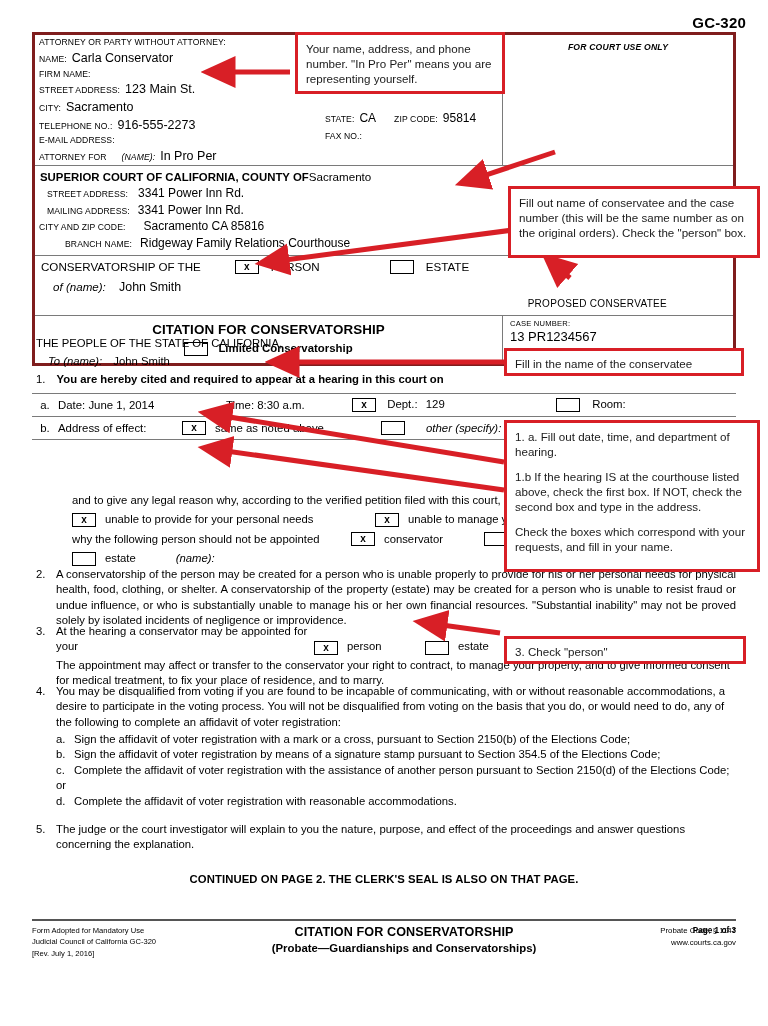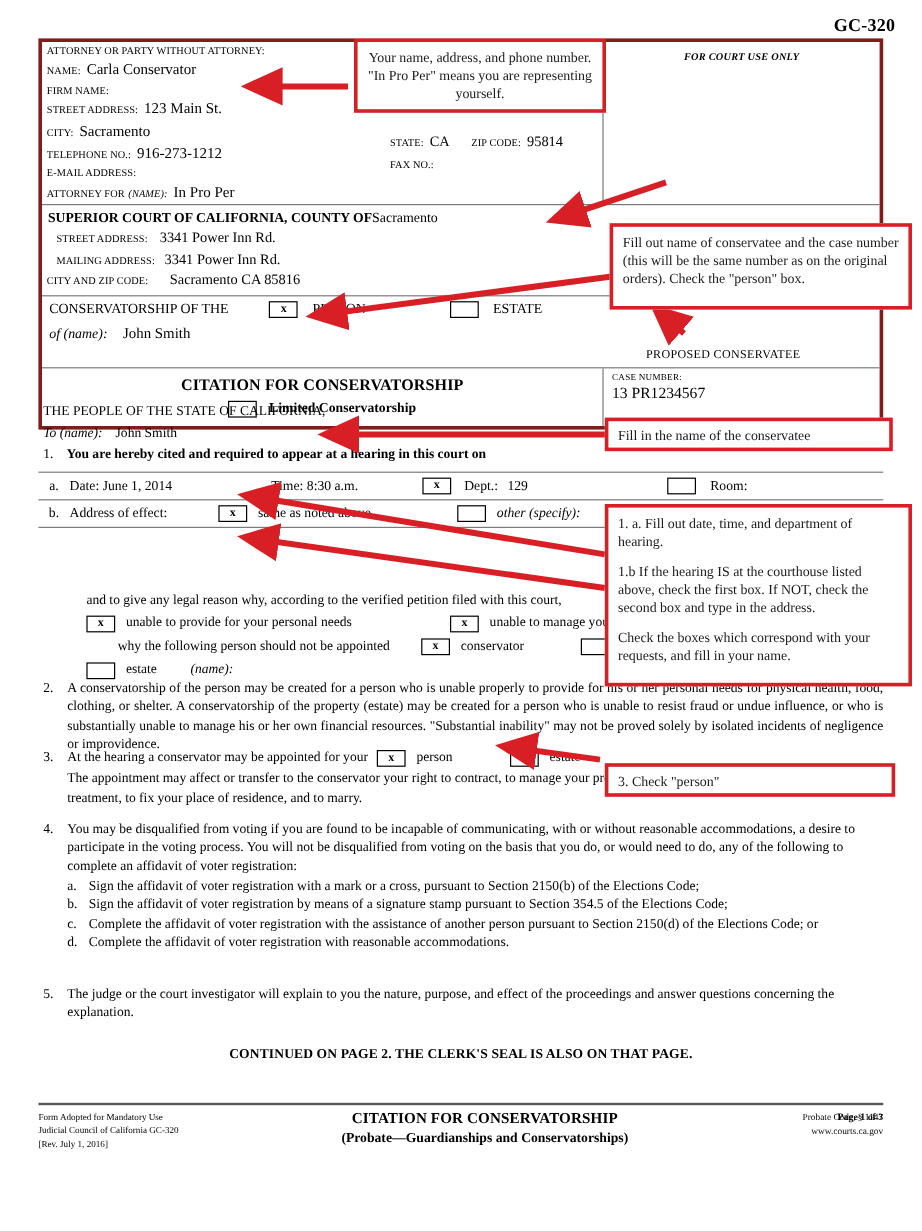--- a/index.html
+++ b/index.html
@@ -4,21 +4,21 @@
 <style>
   html,body{margin:0;padding:0;}
   body{
     width:768px;height:1026px;
     background:#ffffff;
     font-family:"Liberation Sans", sans-serif;
     color:#000;
     position:relative;
     overflow:hidden;
   }
-  .page{position:absolute;left:0;top:0;width:768px;height:908px;font-family:Liberation Serif, serif;}
+  .page{position:absolute;left:0;top:0;width:768px;height:908px;}
 
   
   .formno{
     position:absolute;right:22px;top:14px;
     font-size:15px;font-weight:bold;letter-spacing:.2px;
   }
   .caption{
     position:absolute;left:32px;top:32px;width:704px;
     border:3px solid #7f1d1d;
     box-sizing:border-box;
@@ -63,21 +63,21 @@
   .title-main{font-size:13.4px;font-weight:bold;letter-spacing:.1px;}
   .title-sub{font-size:11.4px;font-weight:bold;padding-top:5px;}
   .caseblock{flex:1;padding:3px 0 0 7px;}
   .case-lbl{font-size:7.6px;letter-spacing:.2px;}
   .case-val{font-size:13px;padding-top:1px;}
 
   
   .bodytext{position:absolute;left:36px;top:336px;width:700px;font-size:11.3px;line-height:1.32;}
   .b-line{padding-bottom:3px;}
   .bold{font-weight:bold;}
-  .ital{font-style:italic;}
+  .ital{font-style:italic;margin-left:12px;}
 
   .hearbox{
     position:absolute;left:32px;top:393px;width:704px;
     border-top:1px solid #7a7a7a;border-bottom:1px solid #7a7a7a;
     box-sizing:border-box;
   }
   .hearrow{display:flex;align-items:center;font-size:11.4px;padding:4px 0 4px 0;}
   .hearrow.second{border-top:1px solid #7a7a7a;}
   .hr-a{width:26px;text-align:center;}
   .hr-date{width:168px;}
@@ -138,21 +138,21 @@
         <div class="fline">
           <span class="lbl">STREET ADDRESS:</span>
           <span class="val">123 Main St.</span>
         </div>
         <div class="fline">
           <span class="lbl">CITY:</span>
           <span class="val">Sacramento</span>
         </div>
         <div class="fline">
           <span class="lbl">TELEPHONE NO.:</span>
-          <span class="val">916-273-1212</span>
+          <span class="val">916-555-2273</span>
         </div>
         <div class="fline">
           <span class="lbl">E-MAIL ADDRESS:</span>
           <span class="val"></span>
         </div>
         <div class="fline">
           <span class="lbl">ATTORNEY FOR</span>
           <span class="lbl ital" style="padding-left:3px;">(name):</span>
           <span class="val">In Pro Per</span>
         </div>
@@ -188,20 +188,24 @@
         <span class="lbl">STREET ADDRESS:</span>
         <span class="val" style="padding-left:10px;">3341 Power Inn Rd.</span>
       </div>
       <div class="courtline ind1">
         <span class="lbl">MAILING ADDRESS:</span>
         <span class="val" style="padding-left:8px;">3341 Power Inn Rd.</span>
       </div>
       <div class="courtline">
         <span class="lbl">CITY AND ZIP CODE:</span>
         <span class="val" style="padding-left:18px;">Sacramento CA 85816</span>
+      </div>
+      <div class="courtline ind3">
+        <span class="lbl">BRANCH NAME:</span>
+        <span class="val" style="padding-left:8px;">Ridgeway Family Relations Courthouse</span>
       </div>
     </div>
 
     <div class="sep consblock">
       <div class="consrow">
         <span>CONSERVATORSHIP OF THE</span>
         <span class="cbox lg" style="margin-left:34px;">x</span>
         <span style="padding-left:12px;">PERSON</span>
         <span class="cbox lg" style="margin-left:70px;"></span>
         <span style="padding-left:12px;">ESTATE</span>
@@ -267,41 +271,41 @@
 
   <div class="para" style="top:493px;">
     <div style="padding-left:36px;">and to give any legal reason why, according to the verified petition filed with this court,</div>
     <div style="padding-left:36px;padding-top:4px;display:flex;align-items:center;">
       <span class="cbox lg">x</span>
       <span style="padding-left:9px;width:270px;">unable to provide for your personal needs</span>
       <span class="cbox lg">x</span>
       <span style="padding-left:9px;">unable to manage your financ</span>
     </div>
     <div style="padding-left:36px;padding-top:4px;display:flex;align-items:center;">
-      <span style="width:279px;text-align:center;">why the following person should not be appointed</span>
+      <span style="width:279px;">why the following person should not be appointed</span>
       <span class="cbox lg">x</span>
       <span style="padding-left:9px;width:100px;">conservator</span>
       <span class="cbox lg"></span>
       <span style="padding-left:9px;">limited c</span>
     </div>
     <div style="padding-left:36px;padding-top:4px;display:flex;align-items:center;">
       <span class="cbox lg"></span>
       <span style="padding-left:9px;">estate</span>
       <span class="ital" style="padding-left:28px;">(name):</span>
     </div>
   </div>
 
   <div class="para" style="top:567px;">
     <span class="num">2.</span>
     <div class="ptxt" style="text-align:justify;">A conservatorship of the person may be created for a person who is unable properly to provide for his or her personal needs for physical health, food, clothing, or shelter. A conservatorship of the property (estate) may be created for a person who is unable to resist fraud or undue influence, or who is substantially unable to manage his or her own financial resources. "Substantial inability" may not be proved solely by isolated incidents of negligence or improvidence.</div>
   </div>
 
   <div class="para" style="top:624px;">
     <span class="num">3.</span>
-    <div class="ptxt" style="display:flex;align-items:center;">
+    <div class="ptxt" style="display:flex;align-items:flex-end;">
       <span style="width:258px;">At the hearing a conservator may be appointed for your</span>
       <span class="cbox lg">x</span>
       <span style="padding-left:9px;width:78px;">person</span>
       <span class="cbox lg"></span>
       <span style="padding-left:9px;">estate</span>
     </div>
     <div class="ptxt" style="padding-top:3px;">The appointment may affect or transfer to the conservator your right to contract, to manage your property, and to give informed consent for medical treatment, to fix your place of residence, and to marry.</div>
   </div>
 
   <div class="para" style="top:684px;">
@@ -357,21 +361,21 @@
       <path d="M555,152 L462,183"></path>
       <path d="M513,230 L262,263"></path>
       <path d="M570,278 L547,258"></path>
       <path d="M508,362 L272,362"></path>
       <path d="M504,462 L205,413"></path>
       <path d="M504,490 L205,448"></path>
       <path d="M500,633 L420,622"></path>
     </g>
   </svg>
 
-  <div class="anno" style="left:295px;top:32px;width:210px;height:62px;text-align:center;">
+  <div class="anno" style="left:295px;top:32px;width:210px;height:62px;">
     <p>Your name, address, and phone number. "In Pro Per" means you are representing yourself.</p>
   </div>
 
 
   <div class="anno" style="left:508px;top:186px;width:252px;height:72px;">
     <p>Fill out name of conservatee and the case number (this will be the same number as on the original orders). Check the "person" box.</p>
   </div>
 
   <div class="anno" style="left:504px;top:348px;width:240px;height:28px;padding-top:5px;">
     <p>Fill in the name of the conservatee</p>

